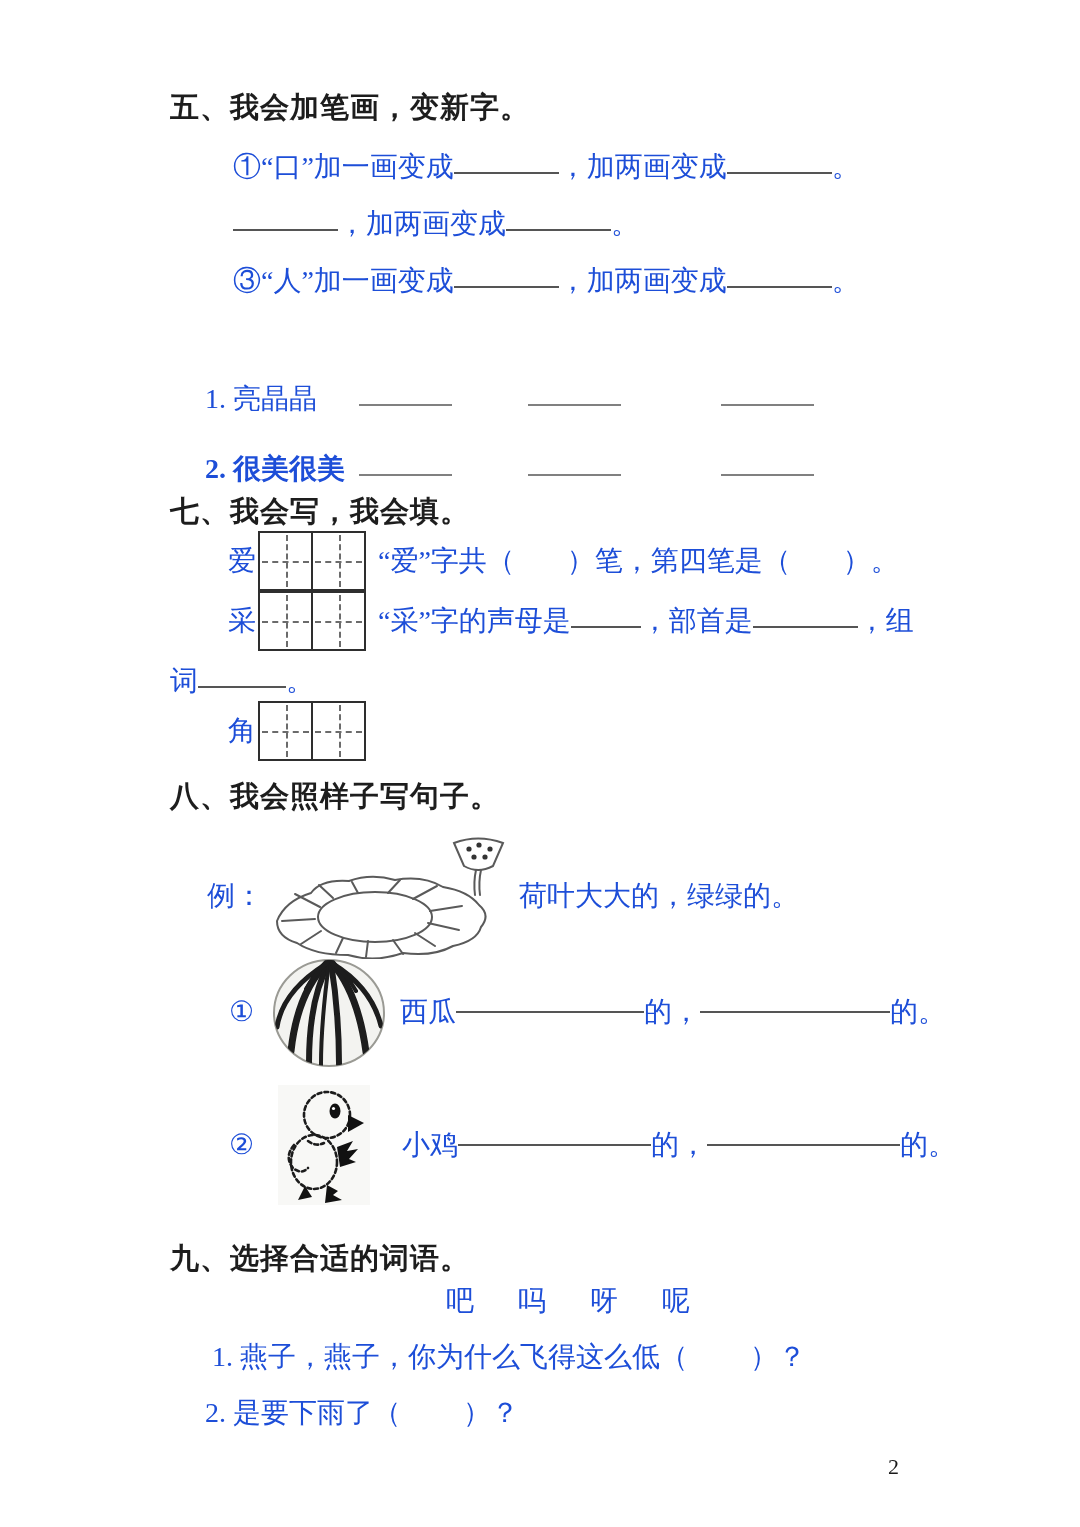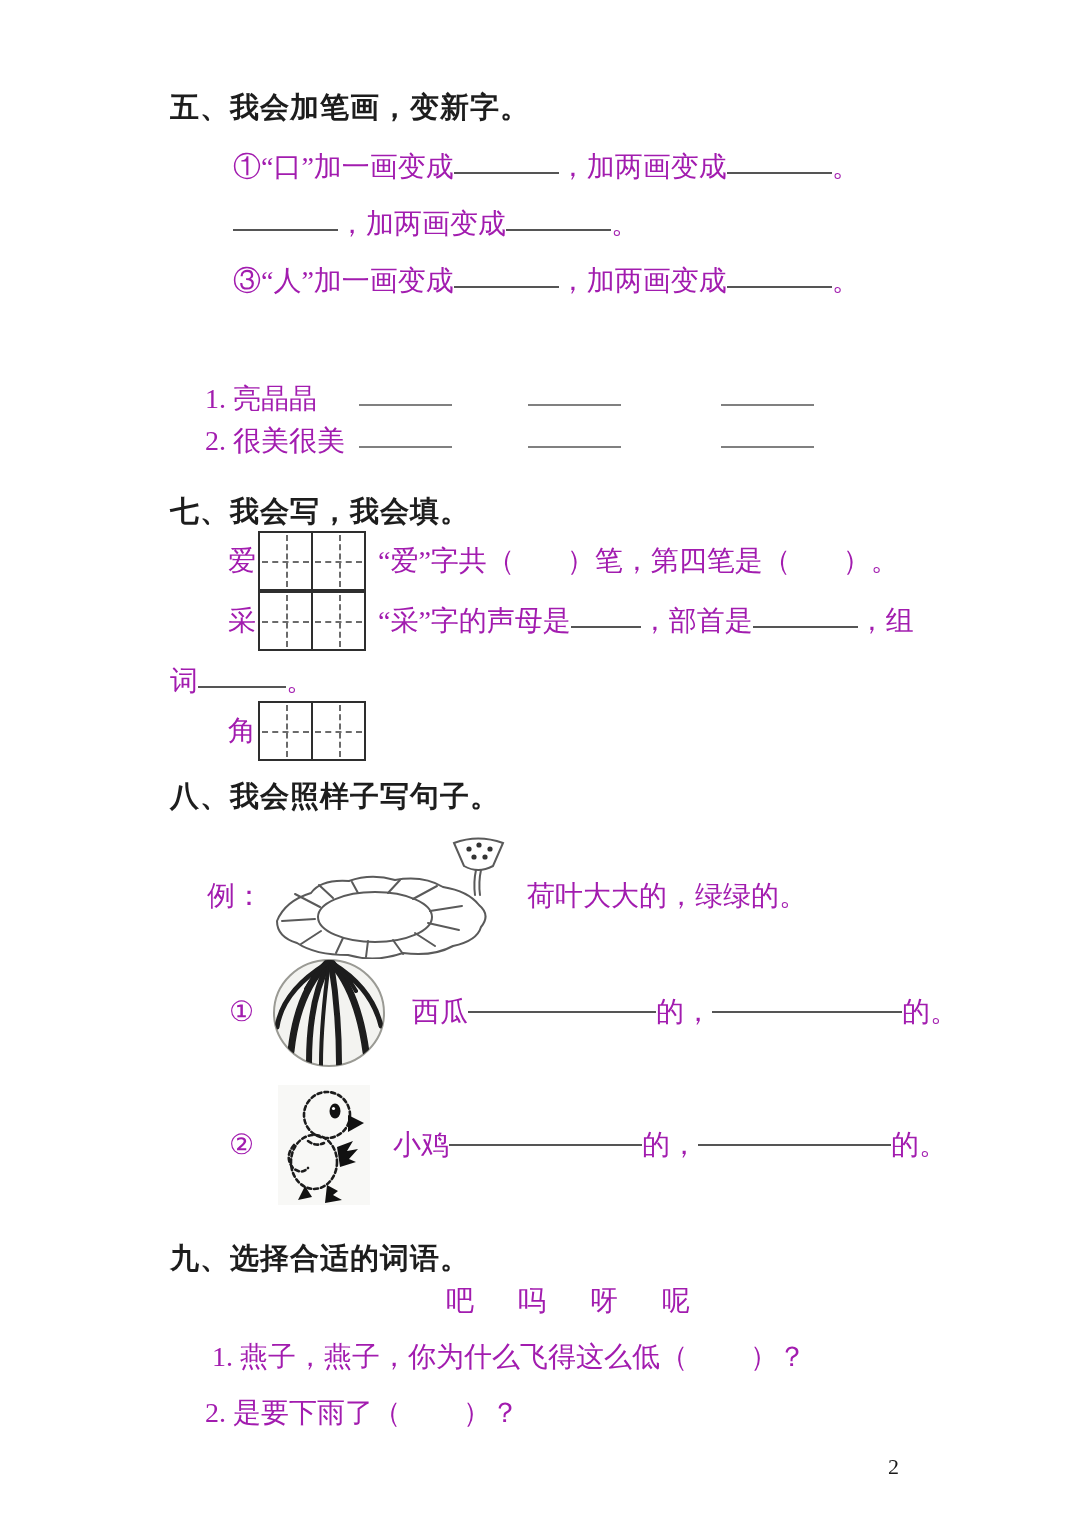--- a/index.html
+++ b/index.html
@@ -6,21 +6,21 @@
   .page{
     position:relative;
     width:1080px;height:1527px;
     background:#ffffff;
     font-family:"Liberation Serif","DejaVu Serif",serif;
     color:#222;
     overflow:hidden;
   }
   .row{position:absolute;white-space:nowrap;display:flex;align-items:baseline;font-size:28px;line-height:34px;}
   .sec-title{font-weight:700;font-size:29px;color:#1d1d1d;letter-spacing:1px;}
-  .body-txt{font-size:28px;color:#a21caf;}
+  .body-txt{font-size:28px;color:#1d4ed8;}
   
   .bl{display:inline-block;height:4px;border-bottom:2px solid #555;vertical-align:baseline;transform:translateY(-2px);}
   .bl.gray{border-bottom-color:#808080;}
   
   .pgap{display:inline-block;}
   
   .tzg{display:flex;width:104px;height:56px;border:2px solid #2e2e2e;background:#fff;flex:none;}
   .tzg .cell{flex:1;position:relative;}
   .tzg .cell + .cell{border-left:2px solid #2e2e2e;}
   .tzg .cell::before{content:"";position:absolute;left:50%;top:2px;bottom:2px;border-left:2px dashed #6b6b6b;}
@@ -62,21 +62,21 @@
       <span>。</span>
   </div>
 
 
   <div class="row body-txt" style="left:205px;top:382px;">
     <span>1. 亮晶晶</span>
     <span class="bl gray" style="width:93px;margin-left:42px"></span>
     <span class="bl gray" style="width:93px;margin-left:76px"></span>
     <span class="bl gray" style="width:93px;margin-left:100px"></span>
   </div>
-  <div class="row body-txt" style="left:205px;top:424px;">
+  <div class="row body-txt" style="left:205px;top:452px;font-weight:bold;">
     <span>2. 很美很美</span>
     <span class="bl gray" style="width:93px;margin-left:14px"></span>
     <span class="bl gray" style="width:93px;margin-left:76px"></span>
     <span class="bl gray" style="width:93px;margin-left:100px"></span>
   </div>
 
   <div class="row sec-title" style="left:170px;top:494px;">七、我会写，我会填。</div>
 
   <div class="row body-txt grid-row" style="left:228px;top:531px;">
     <span class="gchar">爱</span>
@@ -139,21 +139,21 @@
           <path d="M130,107 L140,121"></path>
         <path d="M152,100 L172,113"></path>
           <path d="M165,90 L196,97"></path>
           <path d="M167,78 L199,73"></path>
         <path d="M150,66 L174,53"></path>
           <path d="M125,60 L137,47"></path>
           <path d="M95,60 L89,49"></path>
           <path d="M70,65 L56,52"></path>
       </g>
     </svg>
-    <span style="margin-left:12px">荷叶大大的，绿绿的。</span>
+    <span style="margin-left:4px">荷叶大大的，绿绿的。</span>
   </div>
 
   <div class="row body-txt img-row" style="left:229px;top:955px;">
     <span>①</span>
     <svg class="svg-box" style="margin-left:14px" width="122" height="114" viewBox="0 0 122 114">
       <defs>
           <clipPath id="wm">
             <ellipse cx="61" cy="58" rx="55" ry="53"></ellipse>
           </clipPath>
         </defs>
@@ -163,21 +163,21 @@
         <path d="M59,8 C37,30 27,60 23,96" stroke-width="7"></path>
         <path d="M58,9 C29,27 13,47 9,72" stroke-width="5"></path>
         <path d="M61,8 C56,45 53,80 53,110" stroke-width="4"></path>
         <path d="M63,8 C69,45 71,80 71,109" stroke-width="6"></path>
         <path d="M64,8 C83,30 93,60 98,97" stroke-width="7"></path>
         <path d="M65,9 C91,25 107,46 113,71" stroke-width="5"></path>
         <path d="M62,7 C74,16 83,26 88,36" stroke-width="4"></path>
         <path d="M60,7 C50,16 43,25 38,34" stroke-width="4"></path>
       </g>
     </svg>
-    <span style="margin-left:22px">西瓜</span>
+    <span style="margin-left:10px">西瓜</span>
       <span class="bl" style="width:188px"></span>
       <span>的，</span>
       <span class="bl" style="width:190px"></span>
       <span>的。</span>
   </div>
 
   <div class="row body-txt img-row" style="left:229px;top:1085px;">
     <span>②</span>
     <svg class="svg-box chick-bg" style="margin-left:24px" width="92" height="120" viewBox="0 0 92 120">
       <g fill="none" stroke="#1c1c1c" stroke-width="2.6" stroke-dasharray="4 3" stroke-linecap="round">
@@ -186,21 +186,21 @@
         <path d="M16,60 Q6,72 15,83 Q23,90 30,83"></path>
         <path d="M30,56 Q38,62 46,58"></path>
       </g>
       <ellipse cx="57" cy="26" rx="5.5" ry="7.5" fill="#111"></ellipse>
       <circle cx="55.5" cy="23.5" r="1.6" fill="#fff"></circle>
       <path d="M70,30 L86,38 L70,47 Z" fill="#111"></path>
       <path d="M59,62 L75,56 L69,66 L80,64 L71,74 L78,77 L62,82 Z" fill="#111"></path>
       <path d="M27,101 l7,11 l-14,3 z" fill="#111"></path>
       <path d="M49,100 l11,6 l-5,4 l9,5 l-17,3 z" fill="#111"></path>
     </svg>
-    <span style="margin-left:23px">小鸡</span>
+    <span style="margin-left:32px">小鸡</span>
       <span class="bl" style="width:193px"></span>
       <span>的，</span>
       <span class="bl" style="width:193px"></span>
       <span>的。</span>
   </div>
 
   <div class="row sec-title" style="left:170px;top:1241px;text-align:right;">九、选择合适的词语。</div>
 
   <div class="row body-txt particles" style="left:0px;top:1284px;">
     <span>吧</span>

